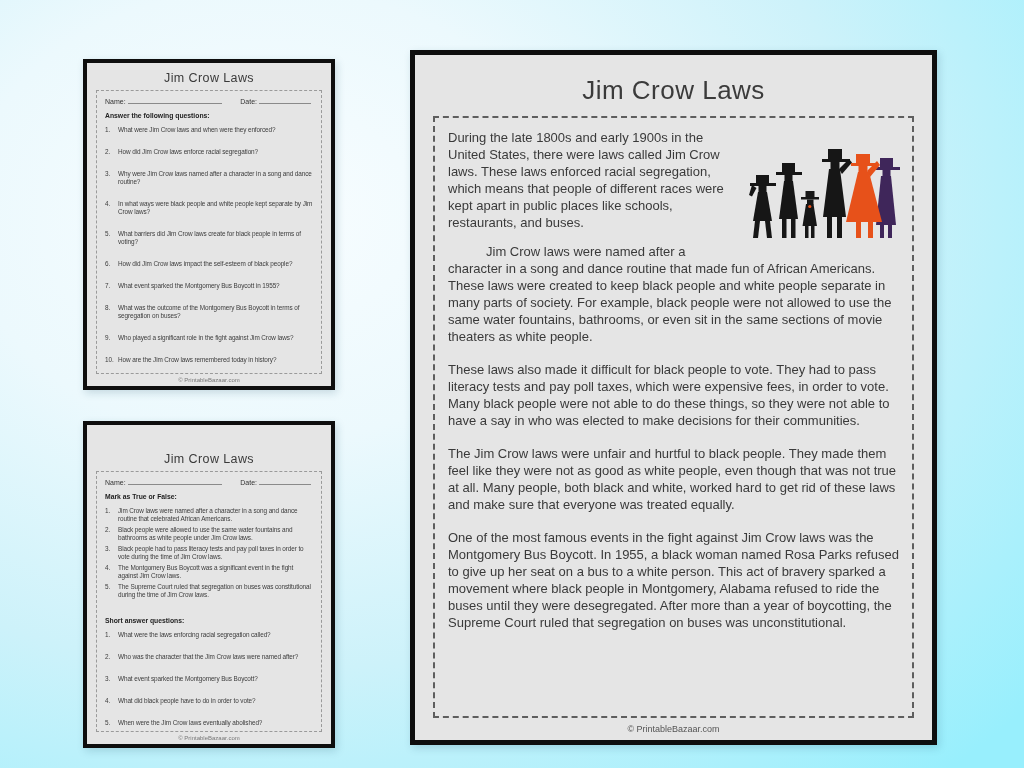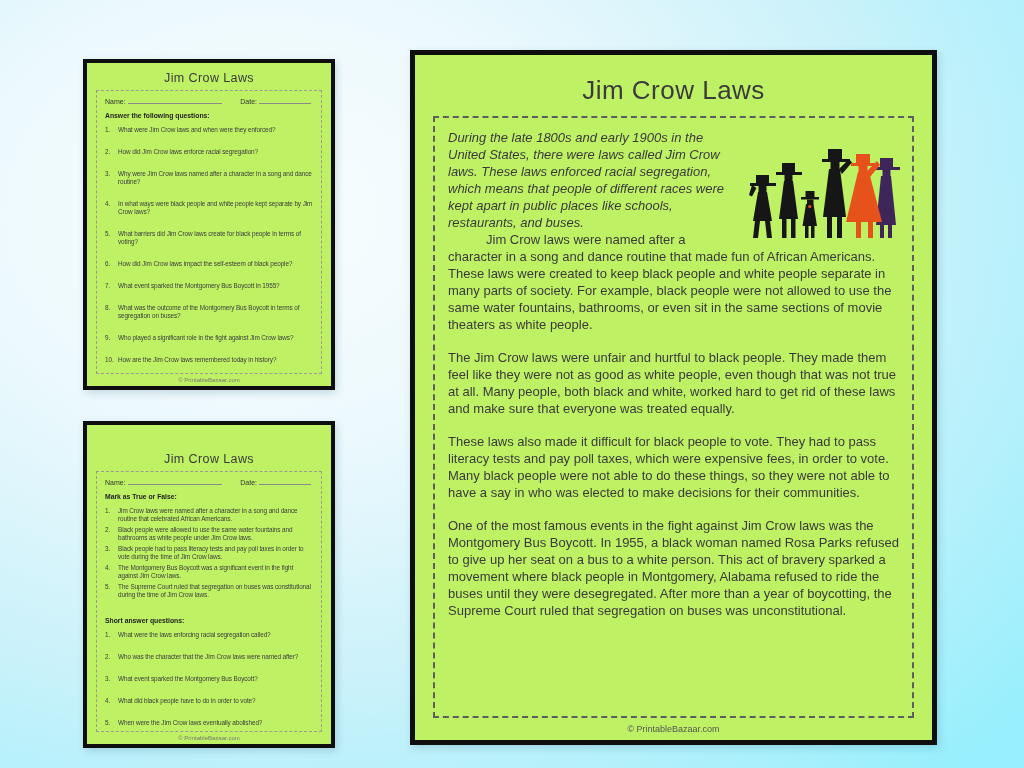--- a/index.html
+++ b/index.html
@@ -2,21 +2,21 @@
 <html><head>
 <meta charset="utf-8">
 <style>
   html,body{margin:0;padding:0;}
   body{
     width:1024px;height:768px;overflow:hidden;position:relative;
     font-family:"Liberation Sans",sans-serif;
     background:radial-gradient(ellipse 1000px 760px at 26% 28%,
       #f8fdff 0%, #ecf9fd 30%, #cdf2fa 60%, #98effd 100%);
   }
-  .page{position:absolute;background:#bef264;box-sizing:border-box;
+  .page{position:absolute;background:#e5e5e5;box-sizing:border-box;
         box-shadow:2px 3px 8px rgba(20,80,100,0.18);}
   
   .page-tl{left:83px;top:59px;width:252px;height:331px;border:4px solid #0e0e0e;}
   .page-bl{left:83px;top:421px;width:252px;height:327px;border:4px solid #0e0e0e;}
   .sheet{display:flex;flex-direction:column;height:100%;padding:5px 9px 2px;box-sizing:border-box;}
   .sheet-title{text-align:center;font-size:12.5px;color:#3a3a3a;letter-spacing:.4px;
                margin:3px 0 5px;flex:0 0 auto;}
   .sheet-title.lower{margin-top:22px;}
   .sheet-box{flex:1 1 auto;border:1px dashed #9a9a9a;padding:6px 8px 4px;overflow:hidden;}
   .nd-row{display:flex;align-items:flex-end;font-size:7px;color:#333;margin-bottom:7px;}
@@ -30,21 +30,21 @@
   .tf .q-row{margin-bottom:3px;}
   .sa-gap{height:14px;}
   .tiny-footer{flex:0 0 auto;text-align:center;font-size:6px;color:#777;padding:3px 0 1px;}
   
   .page-r{left:410px;top:50px;width:527px;height:695px;border:5px solid #0e0e0e;
           display:flex;flex-direction:column;padding:8px 18px 4px;}
   .r-title{text-align:center;font-size:26px;color:#3b3b3b;letter-spacing:.5px;
            margin:12px 0 10px;flex:0 0 auto;}
   .passage-box{flex:1 1 auto;border:2px dashed #5e5e5e;padding:11px 12px 10px 13px;overflow:hidden;}
   .passage-box p{margin:0 0 16px;font-size:13px;line-height:1.31;color:#3a3a3a;}
-  .passage-box p.p1{margin-bottom:0;font-style:italic;}
+  .passage-box p.p1{margin-bottom:12px;}
   .passage-box p.p2{text-indent:38px;}
   .figures{float:right;width:152px;height:100px;margin:9px 0 6px 12px;}
   .figures svg{width:100%;height:100%;display:block;}
   .r-footer{flex:0 0 auto;text-align:center;font-size:9px;color:#555;padding:6px 0 2px;}
 </style>
 </head>
 <body>
 
 <div class="page page-tl">
   <div class="sheet">
@@ -214,18 +214,18 @@
           <path d="M118,33 L128,23 L131,27 L121,39 Z"></path>
           <path d="M109,34 L120,34 L133,84 L97,84 Z"></path>
           <rect x="107" y="84" width="5" height="16"></rect>
           <rect x="119" y="84" width="5" height="16"></rect>
         </g>
         <circle cx="60.8" cy="68.5" r="1.6" fill="#e7511a"></circle>
       </svg>
     </div>
     <p class="p1">During the late 1800s and early 1900s in the United States, there were laws called Jim Crow laws. These laws enforced racial segregation, which means that people of different races were kept apart in public places like schools, restaurants, and buses.</p>
     <p class="p2">Jim Crow laws were named after a character in a song and dance routine that made fun of African Americans. These laws were created to keep black people and white people separate in many parts of society. For example, black people were not allowed to use the same water fountains, bathrooms, or even sit in the same sections of movie theaters as white people.</p>
+    <p>These laws also made it difficult for black people to vote. They had to pass literacy tests and pay poll taxes, which were expensive fees, in order to vote. Many black people were not able to do these things, so they were not able to have a say in who was elected to make decisions for their communities.</p>
     <p>The Jim Crow laws were unfair and hurtful to black people. They made them feel like they were not as good as white people, even though that was not true at all. Many people, both black and white, worked hard to get rid of these laws and make sure that everyone was treated equally.</p>
-    <p>These laws also made it difficult for black people to vote. They had to pass literacy tests and pay poll taxes, which were expensive fees, in order to vote. Many black people were not able to do these things, so they were not able to have a say in who was elected to make decisions for their communities.</p>
     <p>One of the most famous events in the fight against Jim Crow laws was the Montgomery Bus Boycott. In 1955, a black woman named Rosa Parks refused to give up her seat on a bus to a white person. This act of bravery sparked a movement where black people in Montgomery, Alabama refused to ride the buses until they were desegregated. After more than a year of boycotting, the Supreme Court ruled that segregation on buses was unconstitutional.</p>
   </div>
   <div class="r-footer">© PrintableBazaar.com</div>
 </div>
 
 </body></html>

